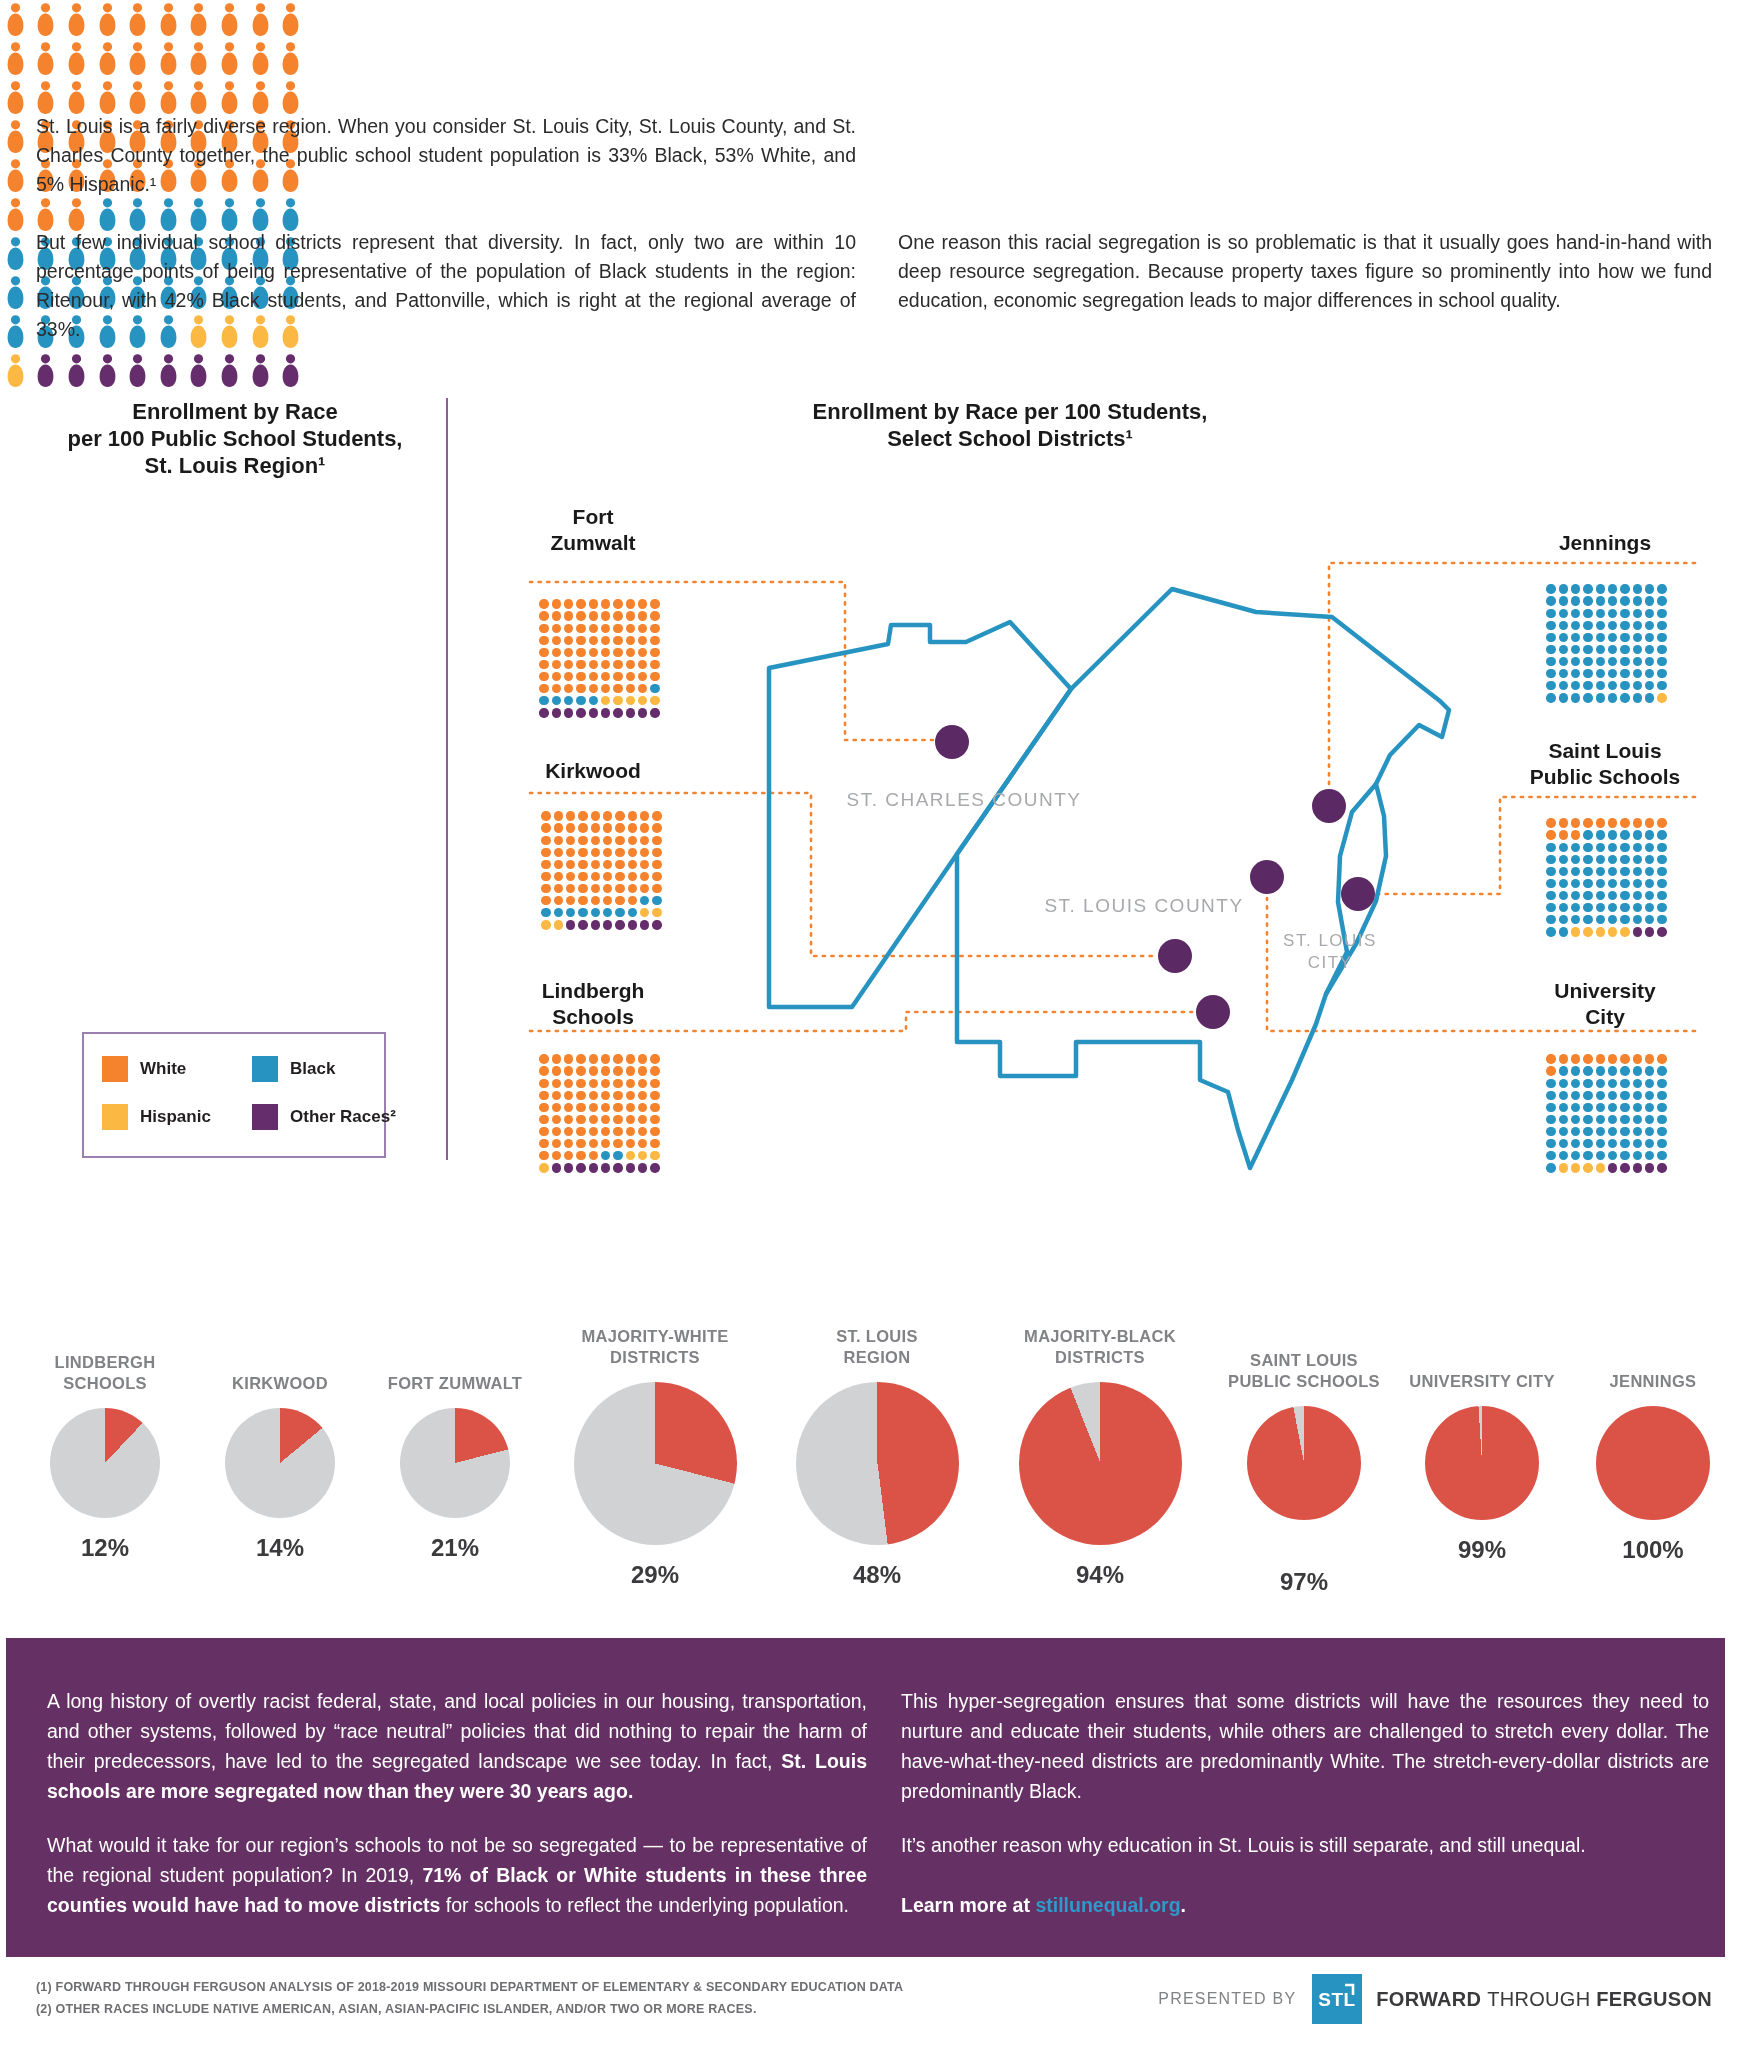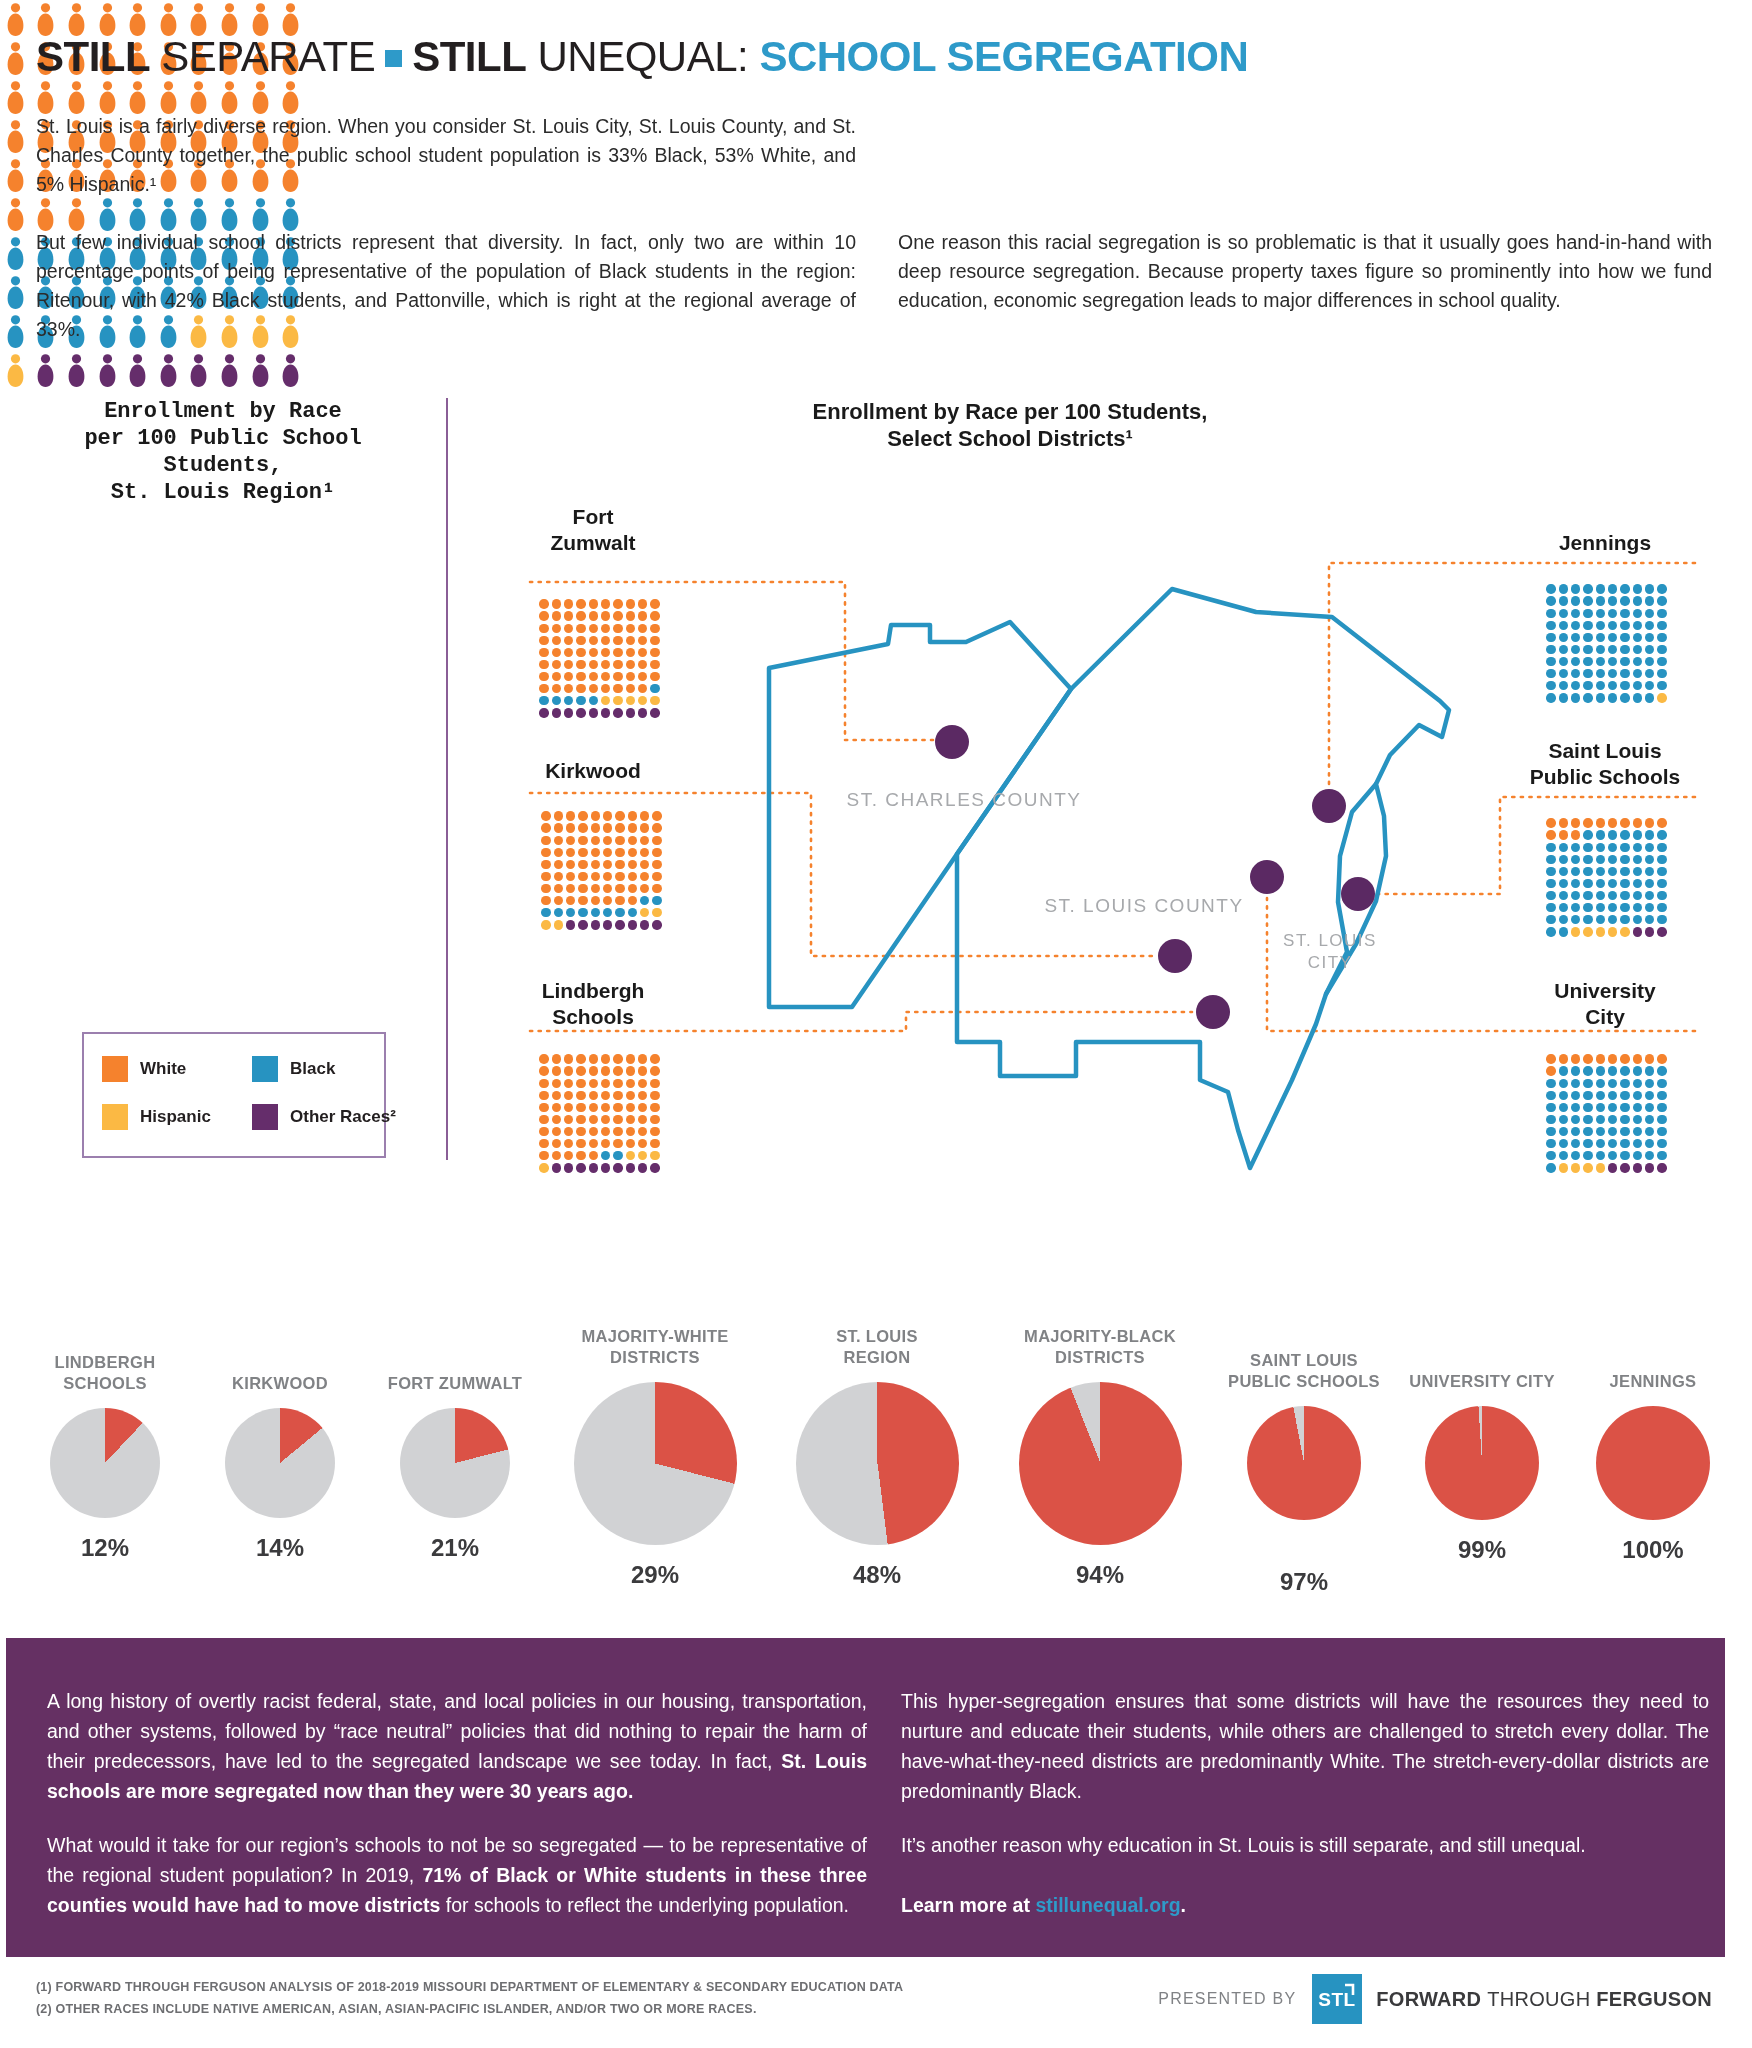--- a/index.html
+++ b/index.html
@@ -44,27 +44,26 @@
   #stl-logo .stl-text{position:absolute;left:6px;top:15px;color:#fff;font-weight:bold;font-size:19px;letter-spacing:.5px;}
   #ftf{font-size:20px;color:#3a3a3c;letter-spacing:.3px;white-space:nowrap;}
   #ftf .b{font-weight:bold;}
   svg text{font-family:"Liberation Sans",sans-serif;}
 </style>
 </head>
 <body>
 
 <div id="poster">
 
-  <div class="abs" id="main-title"><span class="seg-heavy">STILL</span><span class="seg-light"> SEPARATE</span><span class="seg-square"></span><span class="seg-heavy">STILL</span><span class="seg-light"> UNEQUAL: </span><span class="seg-heavy-blue">SCHOOL SEGREGATION</span></div>
 
   <div class="abs intro" style="left:36px;top:112px;width:820px;">St. Louis is a fairly diverse region. When you consider St. Louis City, St. Louis County, and St. Charles County together, the public school student population is 33% Black, 53% White, and 5% Hispanic.¹</div>
   <div class="abs intro" style="left:36px;top:228px;width:820px;">But few individual school districts represent that diversity. In fact, only two are within 10 percentage points of being representative of the population of Black students in the region: Ritenour, with 42% Black students, and Pattonville, which is right at the regional average of 33%.</div>
   <div class="abs intro" style="left:898px;top:228px;width:814px;">One reason this racial segregation is so problematic is that it usually goes hand-in-hand with deep resource segregation. Because property taxes figure so prominently into how we fund education, economic segregation leads to major differences in school quality.</div>
 
-  <div class="abs chart-title" style="left:23px;top:398px;width:400px;white-space:pre-line;font-family:Liberation Mono, monospace;">Enrollment by Race
+  <div class="abs chart-title" style="left:35px;top:398px;width:400px;white-space:pre-line;">Enrollment by Race
 per 100 Public School Students,
 St. Louis Region¹</div>
   <div class="waffle-grid" id="region-waffle" style="left: 78px; top: 498px; grid-template: repeat(10, 39px) / repeat(10, 30.6px);">
       <div class="person-cell">
         <svg width="21" height="34" viewBox="0 0 21 34">
           <g fill="#f5822d">
             <circle cx="10.5" cy="4.8" r="4.6"></circle>
             <path d="M10.5,10.6 C5.6,10.6 2.6,16.3 2.6,22.8 C2.6,29.3 6.1,33 10.5,33 C14.9,33 18.4,29.3 18.4,22.8 C18.4,16.3 15.4,10.6 10.5,10.6 Z"></path>
           </g>
         </svg>

